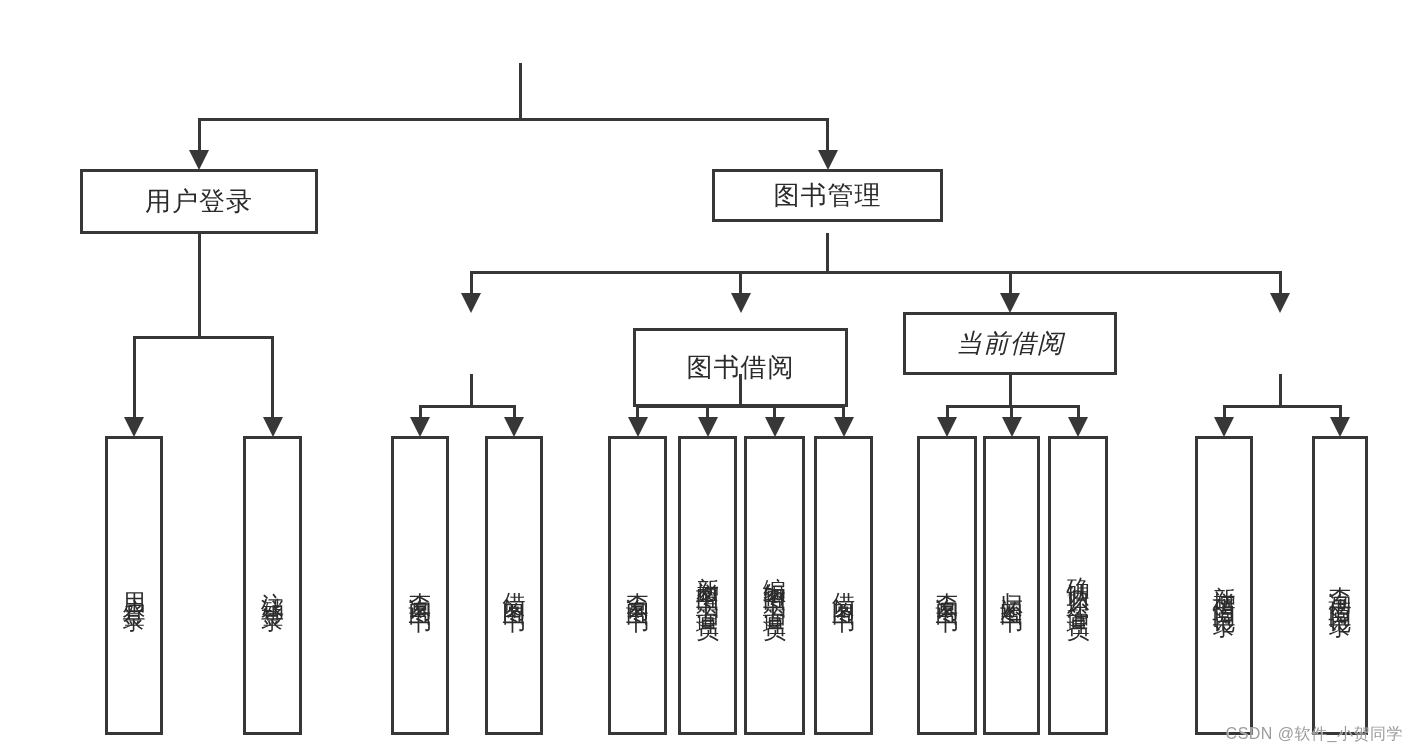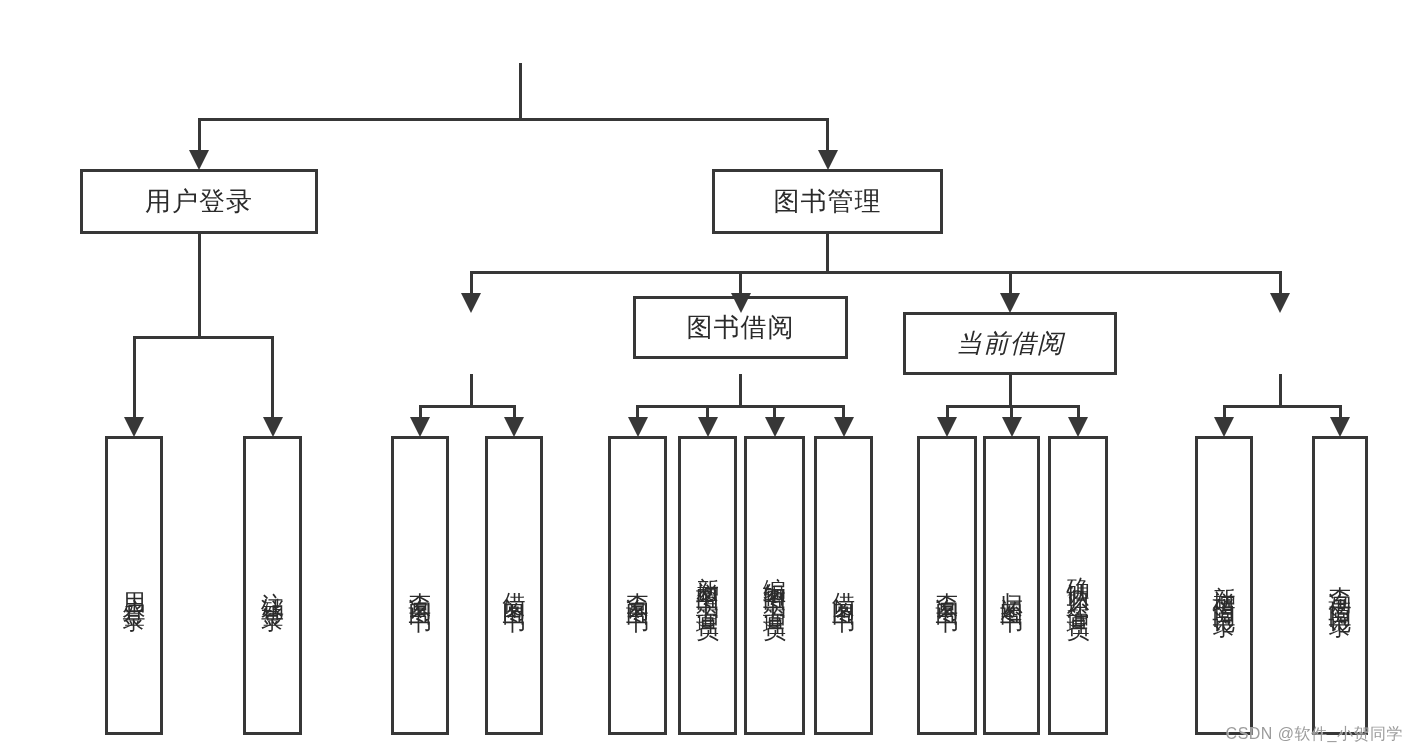--- a/index.html
+++ b/index.html
@@ -56,24 +56,24 @@
   }
 </style>
 </head>
 <body>
 
 <div id="canvas">
   <div id="watermark" style="color: rgb(156, 156, 156);">CSDN @软件_小贺同学</div>
     <div class="node horizontal" style="left: 80px; top: 169px; width: 238px; height: 65px;">
       <span class="label">用户登录</span>
     </div>
-    <div class="node horizontal" style="left: 712px; top: 169px; width: 231px; height: 65px;">
+    <div class="node horizontal" style="left: 712px; top: 169px; width: 231px; height: 53px;">
       <span class="label">图书管理</span>
     </div>
-    <div class="node horizontal" style="left: 633px; top: 296px; width: 215px; height: 63px;">
+    <div class="node horizontal" style="left: 633px; top: 328px; width: 215px; height: 79px;">
       <span class="label">图书借阅</span>
     </div>
     <div class="node horizontal" style="left: 903px; top: 312px; width: 214px; height: 63px; font-style: italic;">
       <span class="label">当前借阅</span>
     </div>
     <div class="node vertical" style="left: 105px; top: 436px; width: 58px; height: 299px;">
       <span class="label">用户登录</span>
     </div>
     <div class="node vertical" style="left: 243px; top: 436px; width: 59px; height: 299px;">
       <span class="label">注销登录</span>

